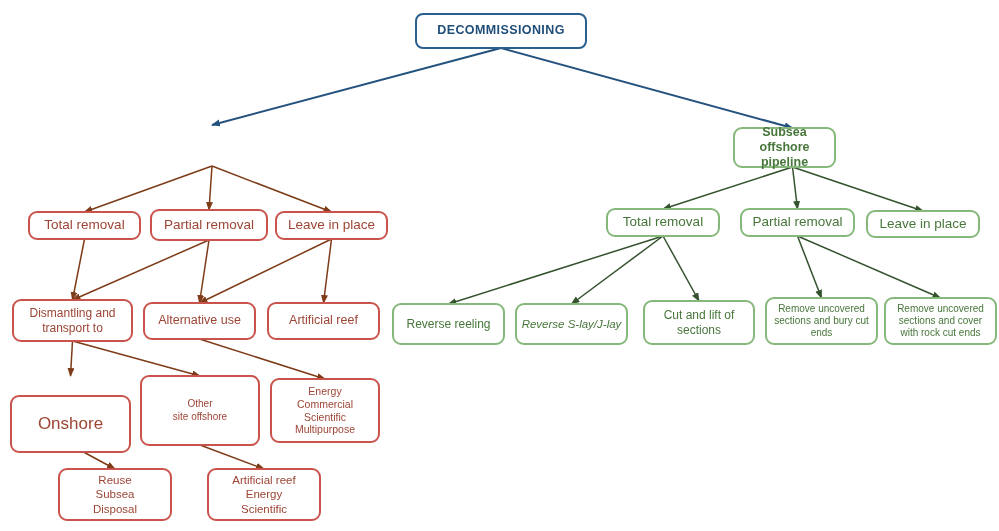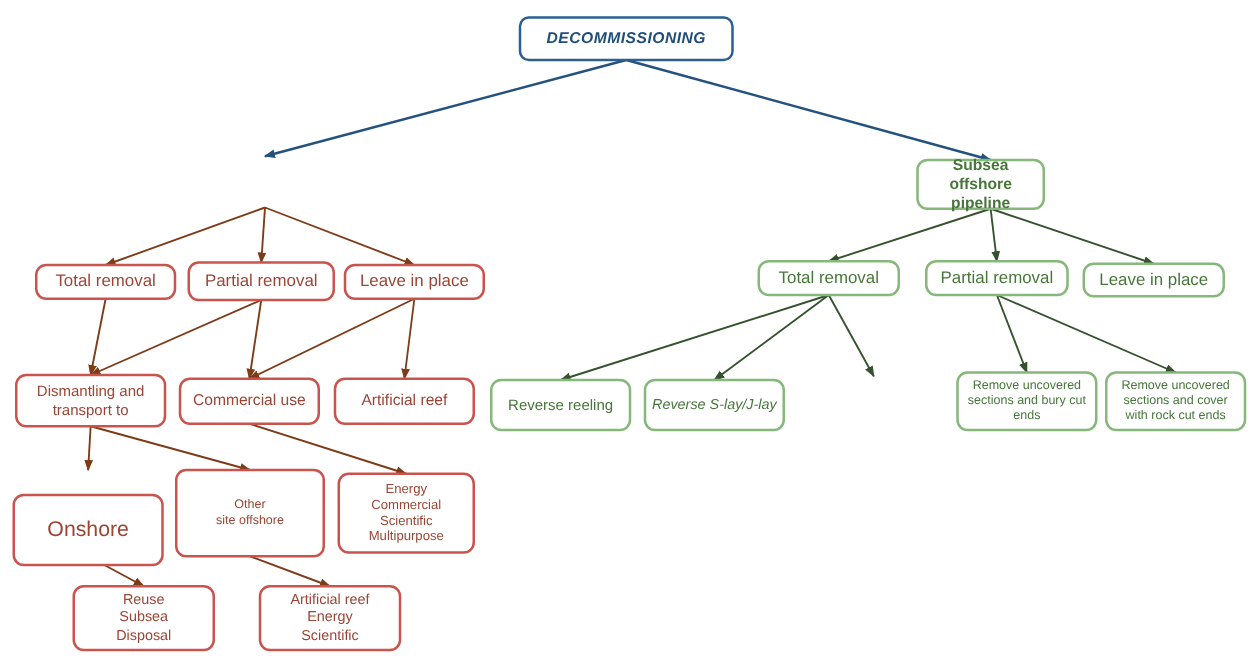--- a/index.html
+++ b/index.html
@@ -57,30 +57,30 @@
       <line x1="792.5" y1="167" x2="663" y2="209" stroke="#35522e" stroke-width="1.5" marker-end="url(#arrow-green)"></line>
       <line x1="792.5" y1="167" x2="797.5" y2="209" stroke="#35522e" stroke-width="1.5" marker-end="url(#arrow-green)"></line>
       <line x1="792.5" y1="167" x2="923" y2="211" stroke="#35522e" stroke-width="1.5" marker-end="url(#arrow-green)"></line>
       <line x1="663" y1="236" x2="448.5" y2="304" stroke="#35522e" stroke-width="1.5" marker-end="url(#arrow-green)"></line>
       <line x1="663" y1="236" x2="571.5" y2="304" stroke="#35522e" stroke-width="1.5" marker-end="url(#arrow-green)"></line>
       <line x1="663" y1="236" x2="699" y2="301" stroke="#35522e" stroke-width="1.5" marker-end="url(#arrow-green)"></line>
       <line x1="797.5" y1="236" x2="821.5" y2="298" stroke="#35522e" stroke-width="1.5" marker-end="url(#arrow-green)"></line>
       <line x1="797.5" y1="236" x2="940.5" y2="298" stroke="#35522e" stroke-width="1.5" marker-end="url(#arrow-green)"></line>
     </svg>
 
-  <div class="node root" style="left:415px;top:13px;width:172px;height:36px;font-size:12.5px;font-style:italic;">DECOMMISSIONING</div>
+  <div class="node root" style="left:415px;top:13px;width:172px;height:36px;font-size:12.5px;">DECOMMISSIONING</div>
 
 
   <div class="node red" style="left:28px;top:211px;width:113px;height:29px;font-size:13.5px;">Total removal</div>
   <div class="node red" style="left:150px;top:209px;width:118px;height:32px;font-size:13.5px;">Partial removal</div>
   <div class="node red" style="left:275px;top:211px;width:113px;height:29px;font-size:13.5px;">Leave in place</div>
 
   <div class="node red" style="left:12px;top:299px;width:121px;height:43px;font-size:12px;">Dismantling and
 transport to</div>
-  <div class="node red" style="left:143px;top:302px;width:113px;height:38px;font-size:12.5px;">Commercial use</div>
+  <div class="node red" style="left:143px;top:302px;width:113px;height:38px;font-size:12.5px;">Alternative use</div>
   <div class="node red" style="left:267px;top:302px;width:113px;height:38px;font-size:12.5px;">Artificial reef</div>
 
   <div class="node red" style="left:10px;top:375px;width:121px;height:58px;font-size:17px;margin-top:20px;">Onshore</div>
   <div class="node red" style="left:140px;top:375px;width:120px;height:71px;font-size:10px;">Other
 site offshore</div>
   <div class="node red" style="left:270px;top:378px;width:110px;height:65px;font-size:10.5px;">Energy
 Commercial
 Scientific
 Multipurpose</div>
 
@@ -93,20 +93,22 @@
 
   <div class="node green hdr" style="left:733px;top:127px;width:103px;height:41px;font-size:12.5px;">Subsea offshore
 pipeline</div>
 
   <div class="node green" style="left:606px;top:208px;width:114px;height:29px;font-size:13.5px;">Total removal</div>
   <div class="node green" style="left:740px;top:208px;width:115px;height:29px;font-size:13.5px;">Partial removal</div>
   <div class="node green" style="left:866px;top:210px;width:114px;height:28px;font-size:13.5px;">Leave in place</div>
 
   <div class="node green" style="left:392px;top:303px;width:113px;height:42px;font-size:12px;">Reverse reeling</div>
   <div class="node green" style="left:515px;top:303px;width:113px;height:42px;font-size:11.5px;font-style:italic;">Reverse S-lay/J-lay</div>
+  <div class="node green" style="left:643px;top:300px;width:112px;height:45px;font-size:12px;">Cut and lift of
+sections</div>
   <div class="node green" style="left:765px;top:297px;width:113px;height:48px;font-size:10px;">Remove uncovered
 sections and bury cut
 ends</div>
   <div class="node green" style="left:884px;top:297px;width:113px;height:48px;font-size:10px;">Remove uncovered
 sections and cover
 with rock cut ends</div>
 
 </div>
 
 </body></html>

